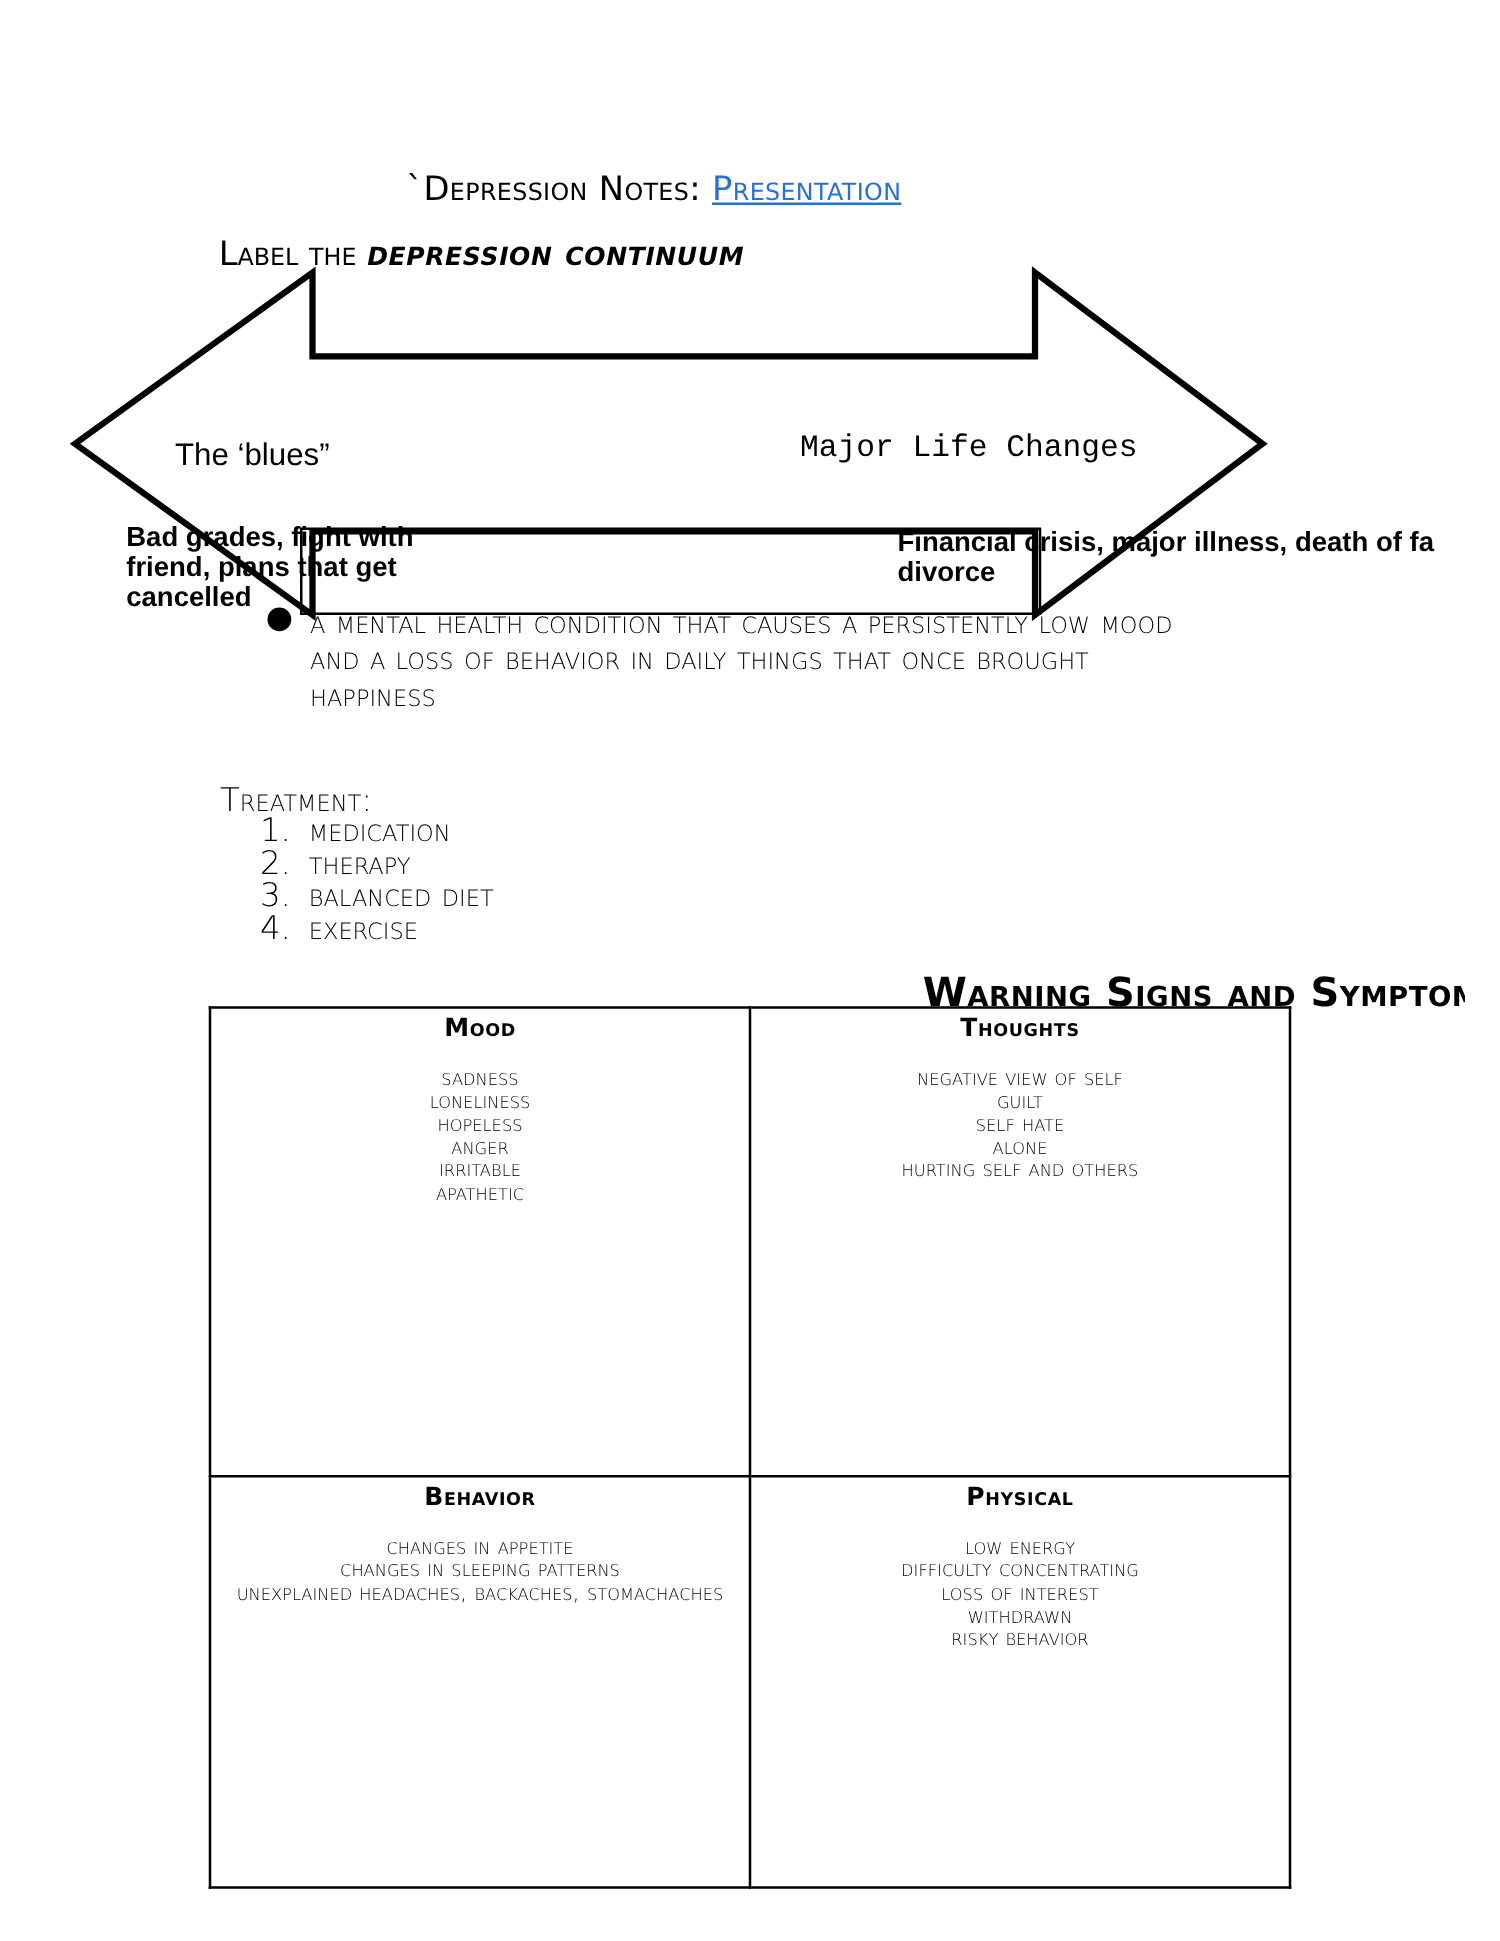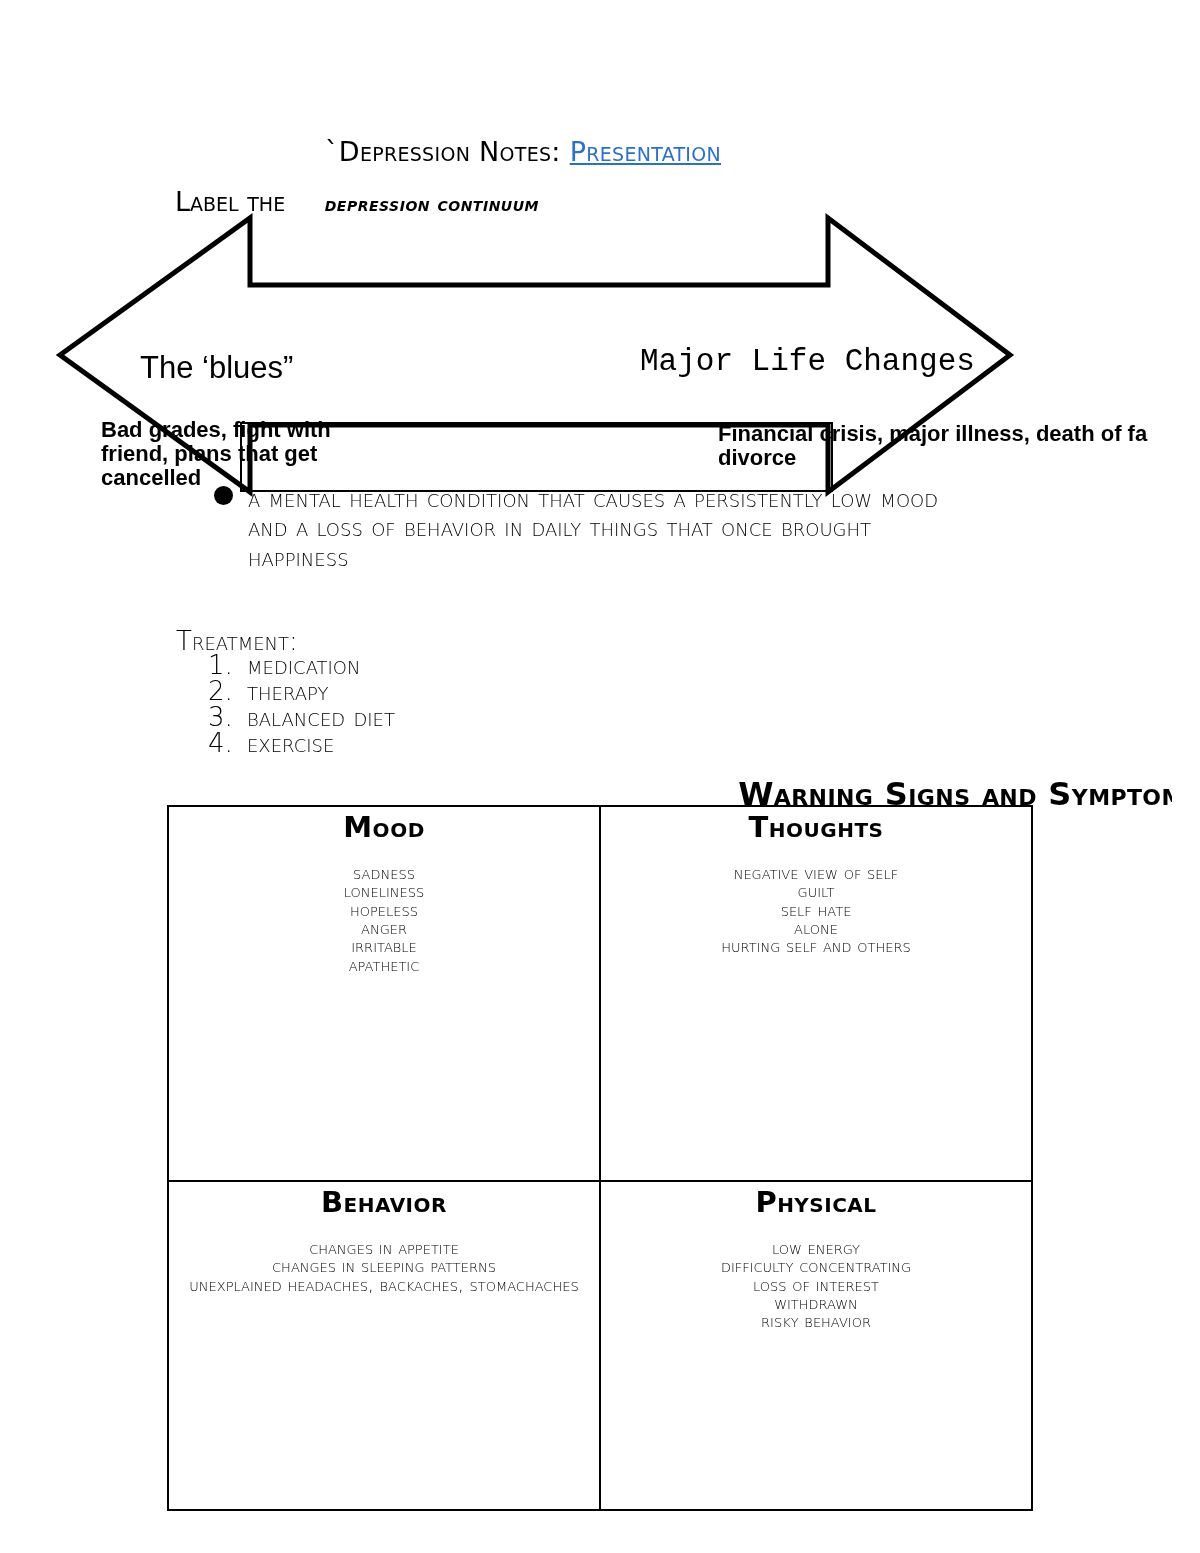--- a/index.html
+++ b/index.html
@@ -47,37 +47,36 @@
   #label-line {
     position: absolute;
     left: 175px;
     top: 186px;
     font-size: 27px;
     white-space: nowrap;
   }
   #continuum-term {
     font-weight: bold;
     font-style: italic;
-    font-size: 20px;
+    font-size: 28px;
     letter-spacing: 0.5px;
-    margin-left: 31px;
   }
 
   
   #arrow-svg {
     position: absolute;
     left: 0px;
     top: 0px;
   }
 
   
   .arrow-label {
     position: absolute;
     font-family: "Liberation Sans", sans-serif;
-    font-size: 31px;
+    font-size: 25px;
     color: #000000;
     white-space: nowrap;
   }
   #label-blues  { left: 140px; top: 350px; }
   #label-major  { left: 640px; top: 344px; font-family: Liberation Mono, monospace; }
 
   
   .example {
     position: absolute;
     font-family: "Liberation Sans", sans-serif;
@@ -177,21 +176,21 @@
     table-layout: fixed;
   }
   #symptom-table td {
     border: 2px solid #000000;
     vertical-align: top;
     padding: 0;
     width: 50%;
   }
   .cell-head {
     text-align: center;
-    font-size: 29px;
+    font-size: 20px;
     font-weight: bold;
     letter-spacing: 0.5px;
     padding-top: 3px;
   }
   .cell-items {
     text-align: center;
     font-size: 18px;
     line-height: 1.02;
     padding-top: 20px;
   }

